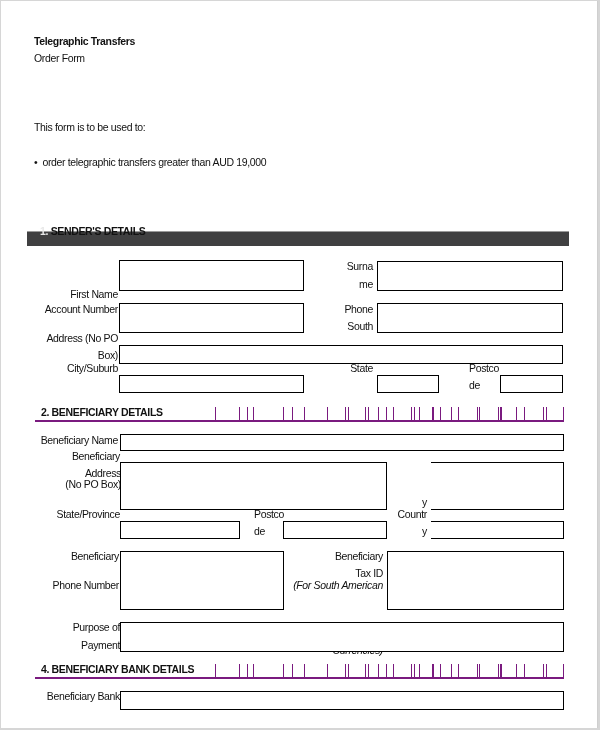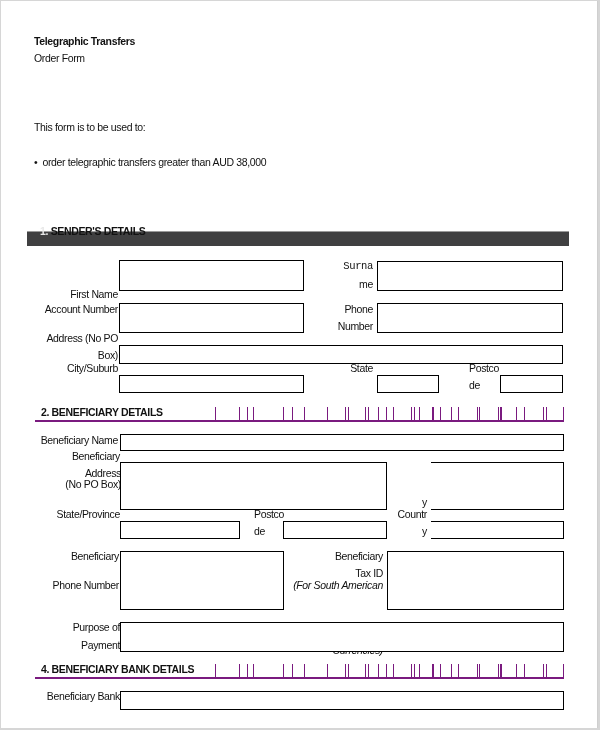--- a/index.html
+++ b/index.html
@@ -21,41 +21,41 @@
 <body>
 
 <div class="page">
 
   <div class="abs t b" style="left:33px;top:34px;">Telegraphic Transfers</div>
   <div class="abs t" style="left:33px;top:51px;">Order Form</div>
   <div class="abs t" style="left:33px;top:120px;">This form is to be used to:</div>
 
   <div class="abs t" style="left:33px;top:155px;">
     <span>•</span>&nbsp;
-    <span>order telegraphic transfers greater than AUD 38,000</span>
+    <span>order telegraphic transfers greater than AUD 19,000</span>
   </div>
 
   <div class="bar"></div>
   <div class="bar-title">
     <span class="bar-num">1.</span>
     <span>SENDER'S DETAILS</span>
   </div>
 
   <div class="abs t r" style="right:479px;top:259px;margin-top:28px;">First Name</div>
   <input class="box" style="left: 118px; top: 259px; width: 185px; height: 31px;">
 
-  <div class="abs t r" style="right:224px;top:259px;font-family:Liberation Mono, monospace;">Surna</div>
+  <div class="abs t r" style="right:224px;top:259px;">Surna</div>
   <div class="abs t r" style="right:224px;top:277px;">me</div>
   <input class="box" style="left: 376px; top: 260px; width: 186px; height: 30px;">
 
   <div class="abs t r" style="right:479px;top:302px;">Account Number</div>
   <input class="box" style="left: 118px; top: 302px; width: 185px; height: 30px;">
 
   <div class="abs t r" style="right:224px;top:302px;">Phone</div>
-  <div class="abs t r" style="right:224px;top:319px;">Number</div>
+  <div class="abs t r" style="right:224px;top:319px;">South</div>
   <input class="box" style="left: 376px; top: 302px; width: 186px; height: 30px;">
 
   <div class="abs t r" style="right:479px;top:331px;">Address (No PO</div>
   <div class="abs t r" style="right:479px;top:348px;">Box)</div>
   <input class="box" style="left: 118px; top: 344px; width: 444px; height: 19px;">
 
   <div class="abs t r" style="right:479px;top:361px;text-align:right;">City/Suburb</div>
   <input class="box" style="left: 118px; top: 374px; width: 185px; height: 18px;">
 
   <div class="abs t r" style="right:224px;top:361px;">State</div>

